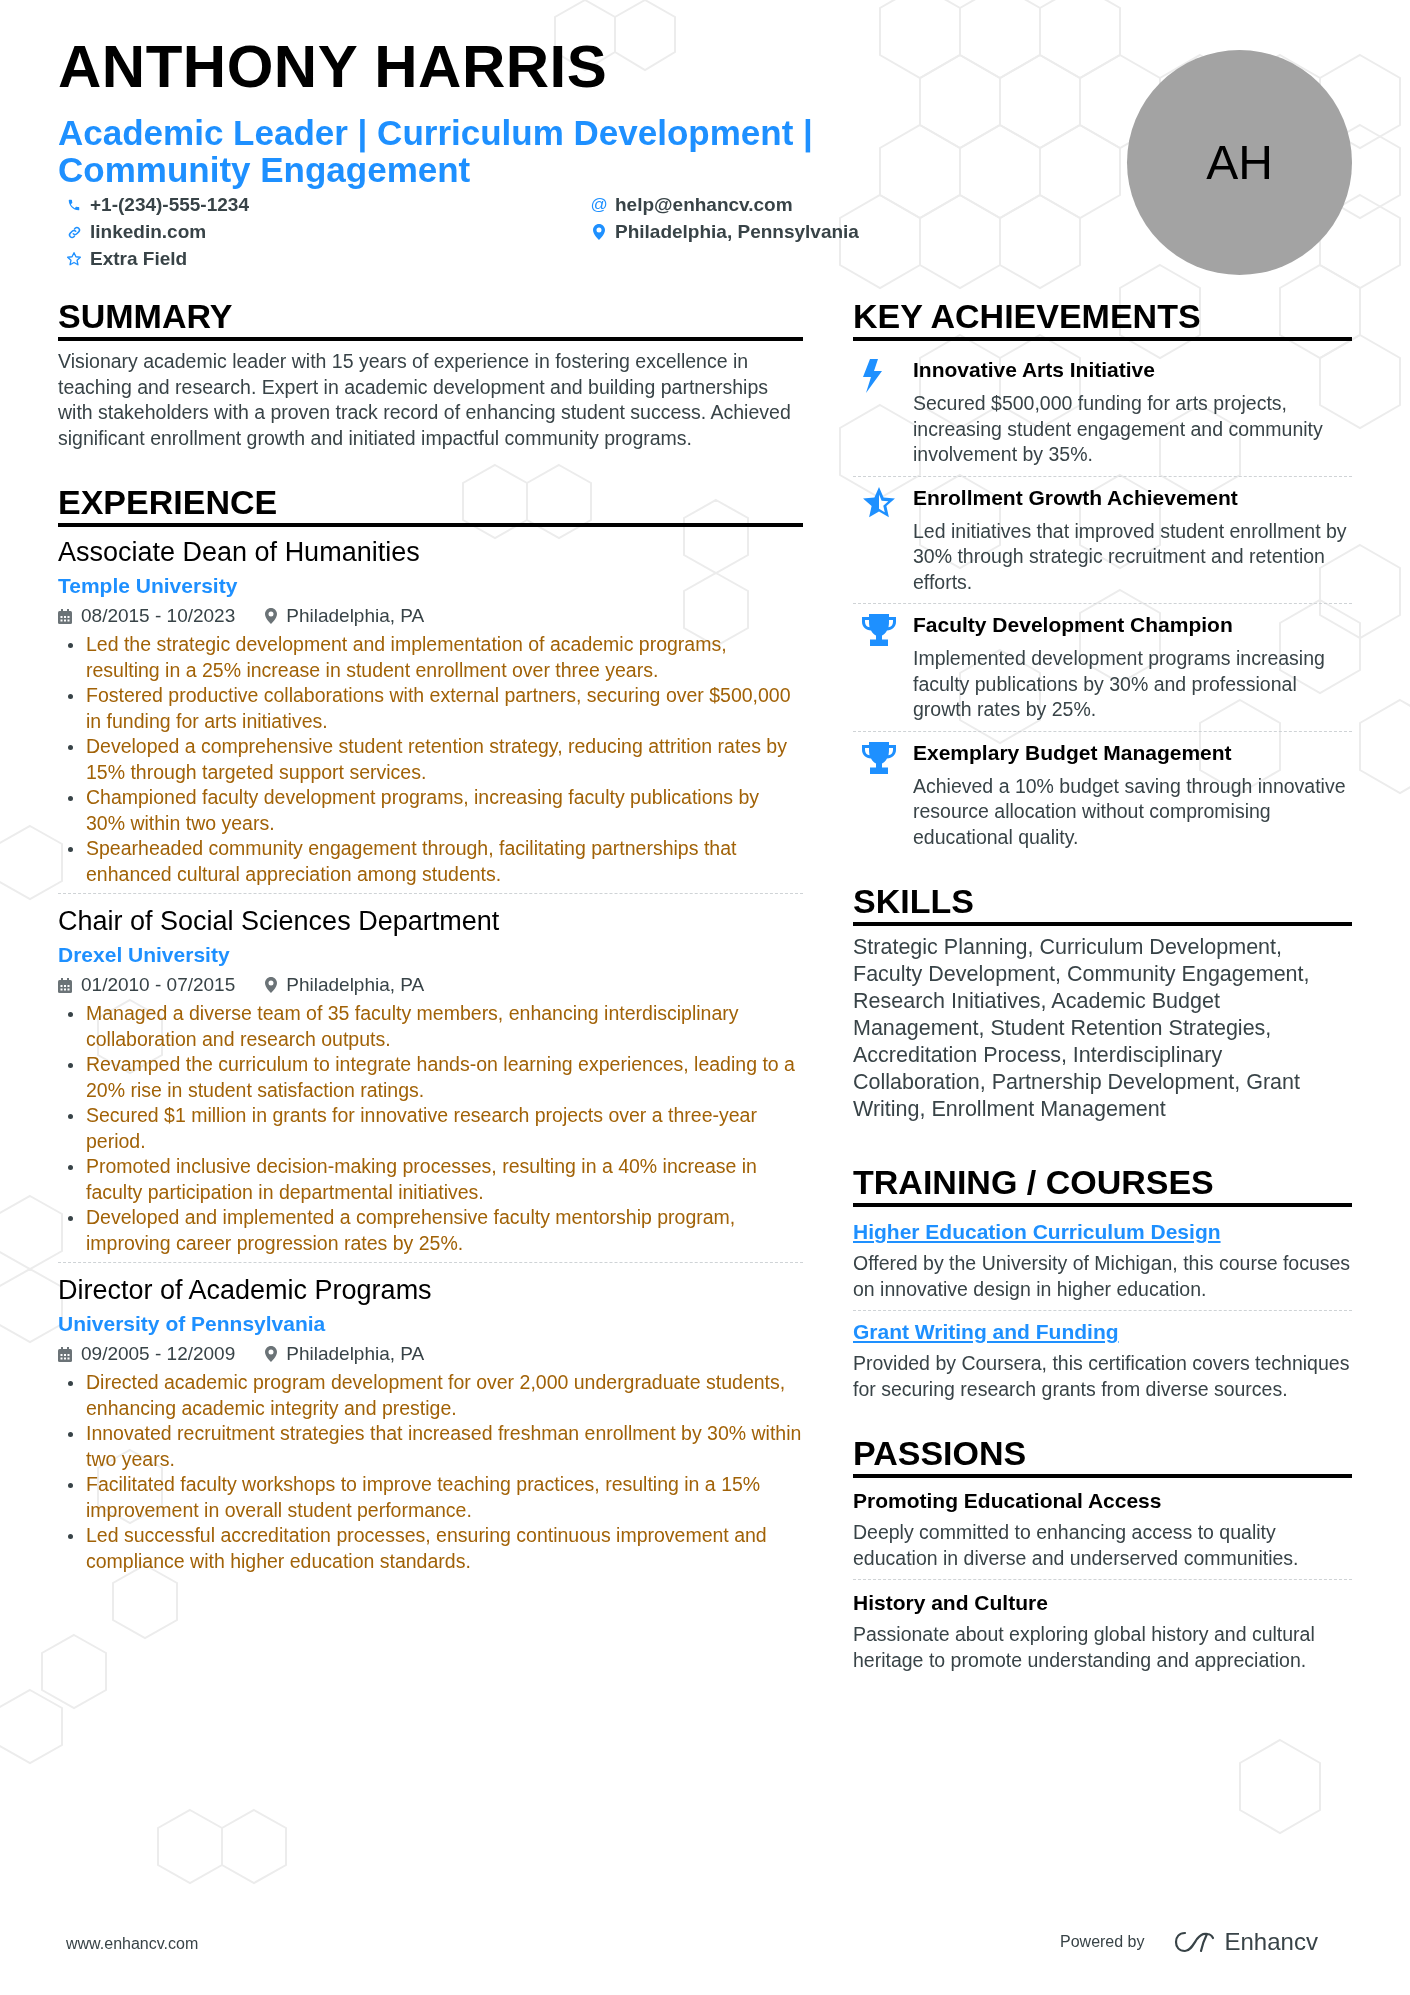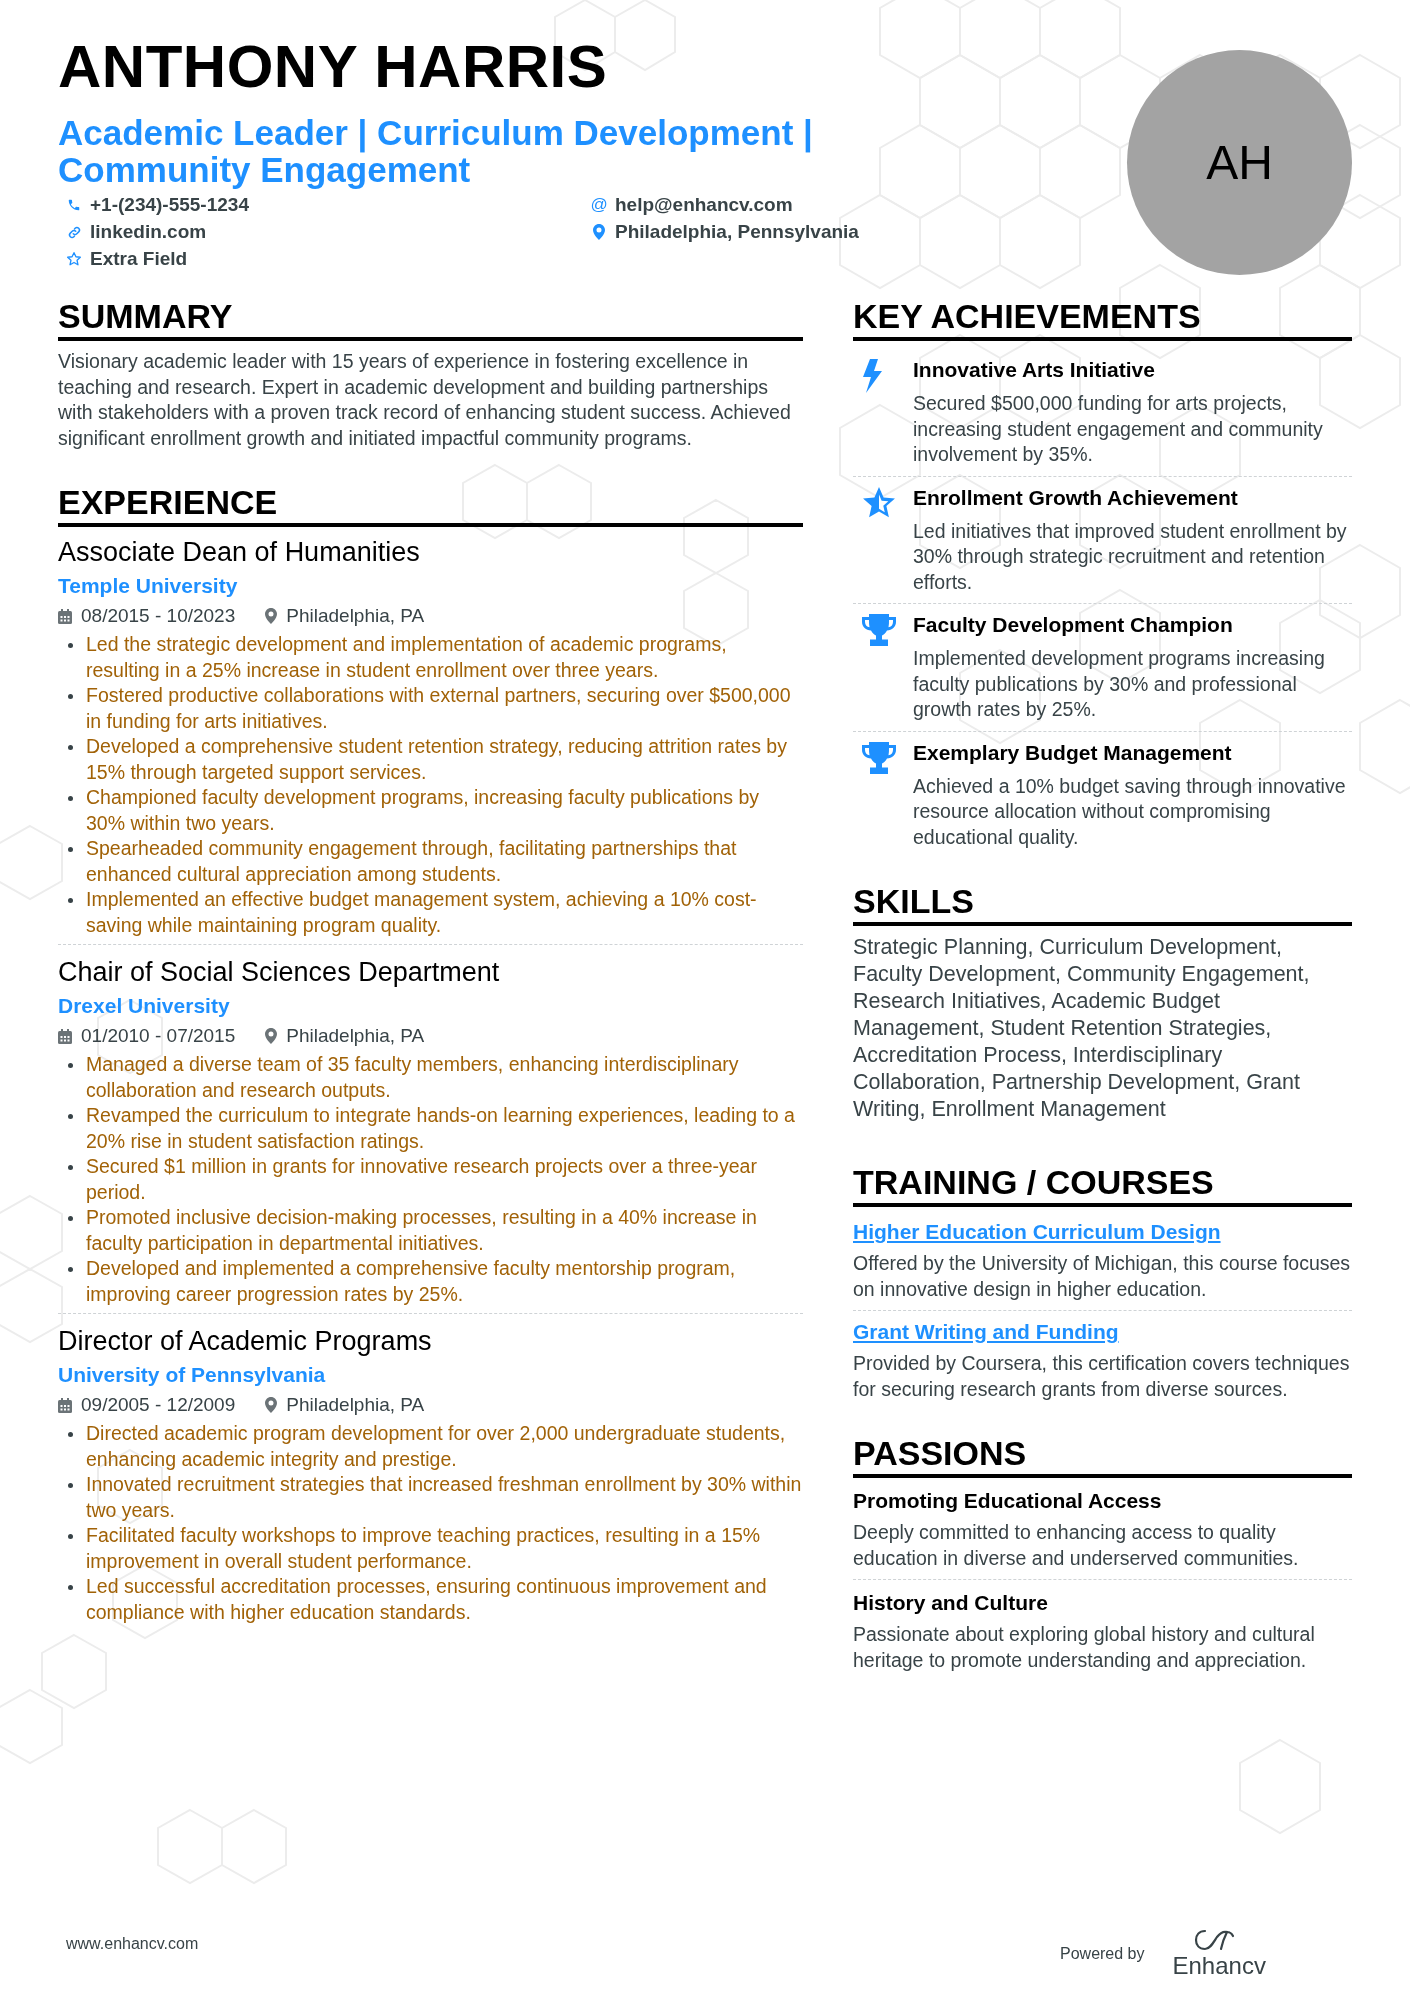--- a/index.html
+++ b/index.html
@@ -48,21 +48,21 @@
   .course { padding: 2px 0 8px 0; }
   .course + .course { border-top: 1.5px dashed #cfd3d6; padding-top: 6px; }
   .course-title { font-size: 21px; font-weight: 700; color: #1e90ff; line-height: 30px; margin-bottom: 4px; text-decoration: underline; }
 
   .passion { padding: 0 0 8px 0; }
   .passion + .passion { border-top: 1.5px dashed #cfd3d6; padding-top: 8px; }
   .passion-title { font-size: 21px; font-weight: 700; color: #000; line-height: 30px; margin-bottom: 4px; }
 
   .footer-left { position: absolute; left: 66px; top: 1935px; font-size: 16px; color: #384347; }
   .footer-right { position: absolute; left: 1060px; top: 1928px; display: flex; align-items: center; font-size: 16px; color: #384347; }
-  .footer-right .brand { display: inline-flex; align-items: center; margin-left: 28px; font-size: 24px; color: #384347; flex-direction: column; }
+  .footer-right .brand { display: inline-flex; align-items: center; margin-left: 28px; font-size: 24px; color: #384347; }
   .footer-right .brand svg { margin-right: 8px; }
 </style>
 </head>
 <body>
 
 <svg class="bg-hex" viewBox="0 0 1410 1995" xmlns="http://www.w3.org/2000/svg">
   <g fill="none" stroke="#ececec" stroke-width="2">
 
     <polygon points="585,0 615,17 615,52 585,70 555,52 555,17"></polygon>
     <polygon points="645,0 675,17 675,52 645,70 615,52 615,17"></polygon>
@@ -203,21 +203,20 @@
               </svg>
             <span>Philadelphia, PA</span>
           </span>
         </div>
         <ul class="bullets">
           <li>Led the strategic development and implementation of academic programs, resulting in a 25% increase in student enrollment over three years.</li>
           <li>Fostered productive collaborations with external partners, securing over $500,000 in funding for arts initiatives.</li>
           <li>Developed a comprehensive student retention strategy, reducing attrition rates by 15% through targeted support services.</li>
           <li>Championed faculty development programs, increasing faculty publications by 30% within two years.</li>
           <li>Spearheaded community engagement through, facilitating partnerships that enhanced cultural appreciation among students.</li>
-          <li>Implemented an effective budget management system, achieving a 10% cost-saving while maintaining program quality.</li>
         </ul>
       </div>
 
       <div class="job">
         <div class="job-title">Chair of Social Sciences Department</div>
         <div class="company">Drexel University</div>
         <div class="meta">
           <span class="mi">
             <svg width="14" height="15" viewBox="0 0 14 15">
                 <rect x="0" y="2" width="14" height="13" rx="1.5" fill="#6b7377"></rect>

